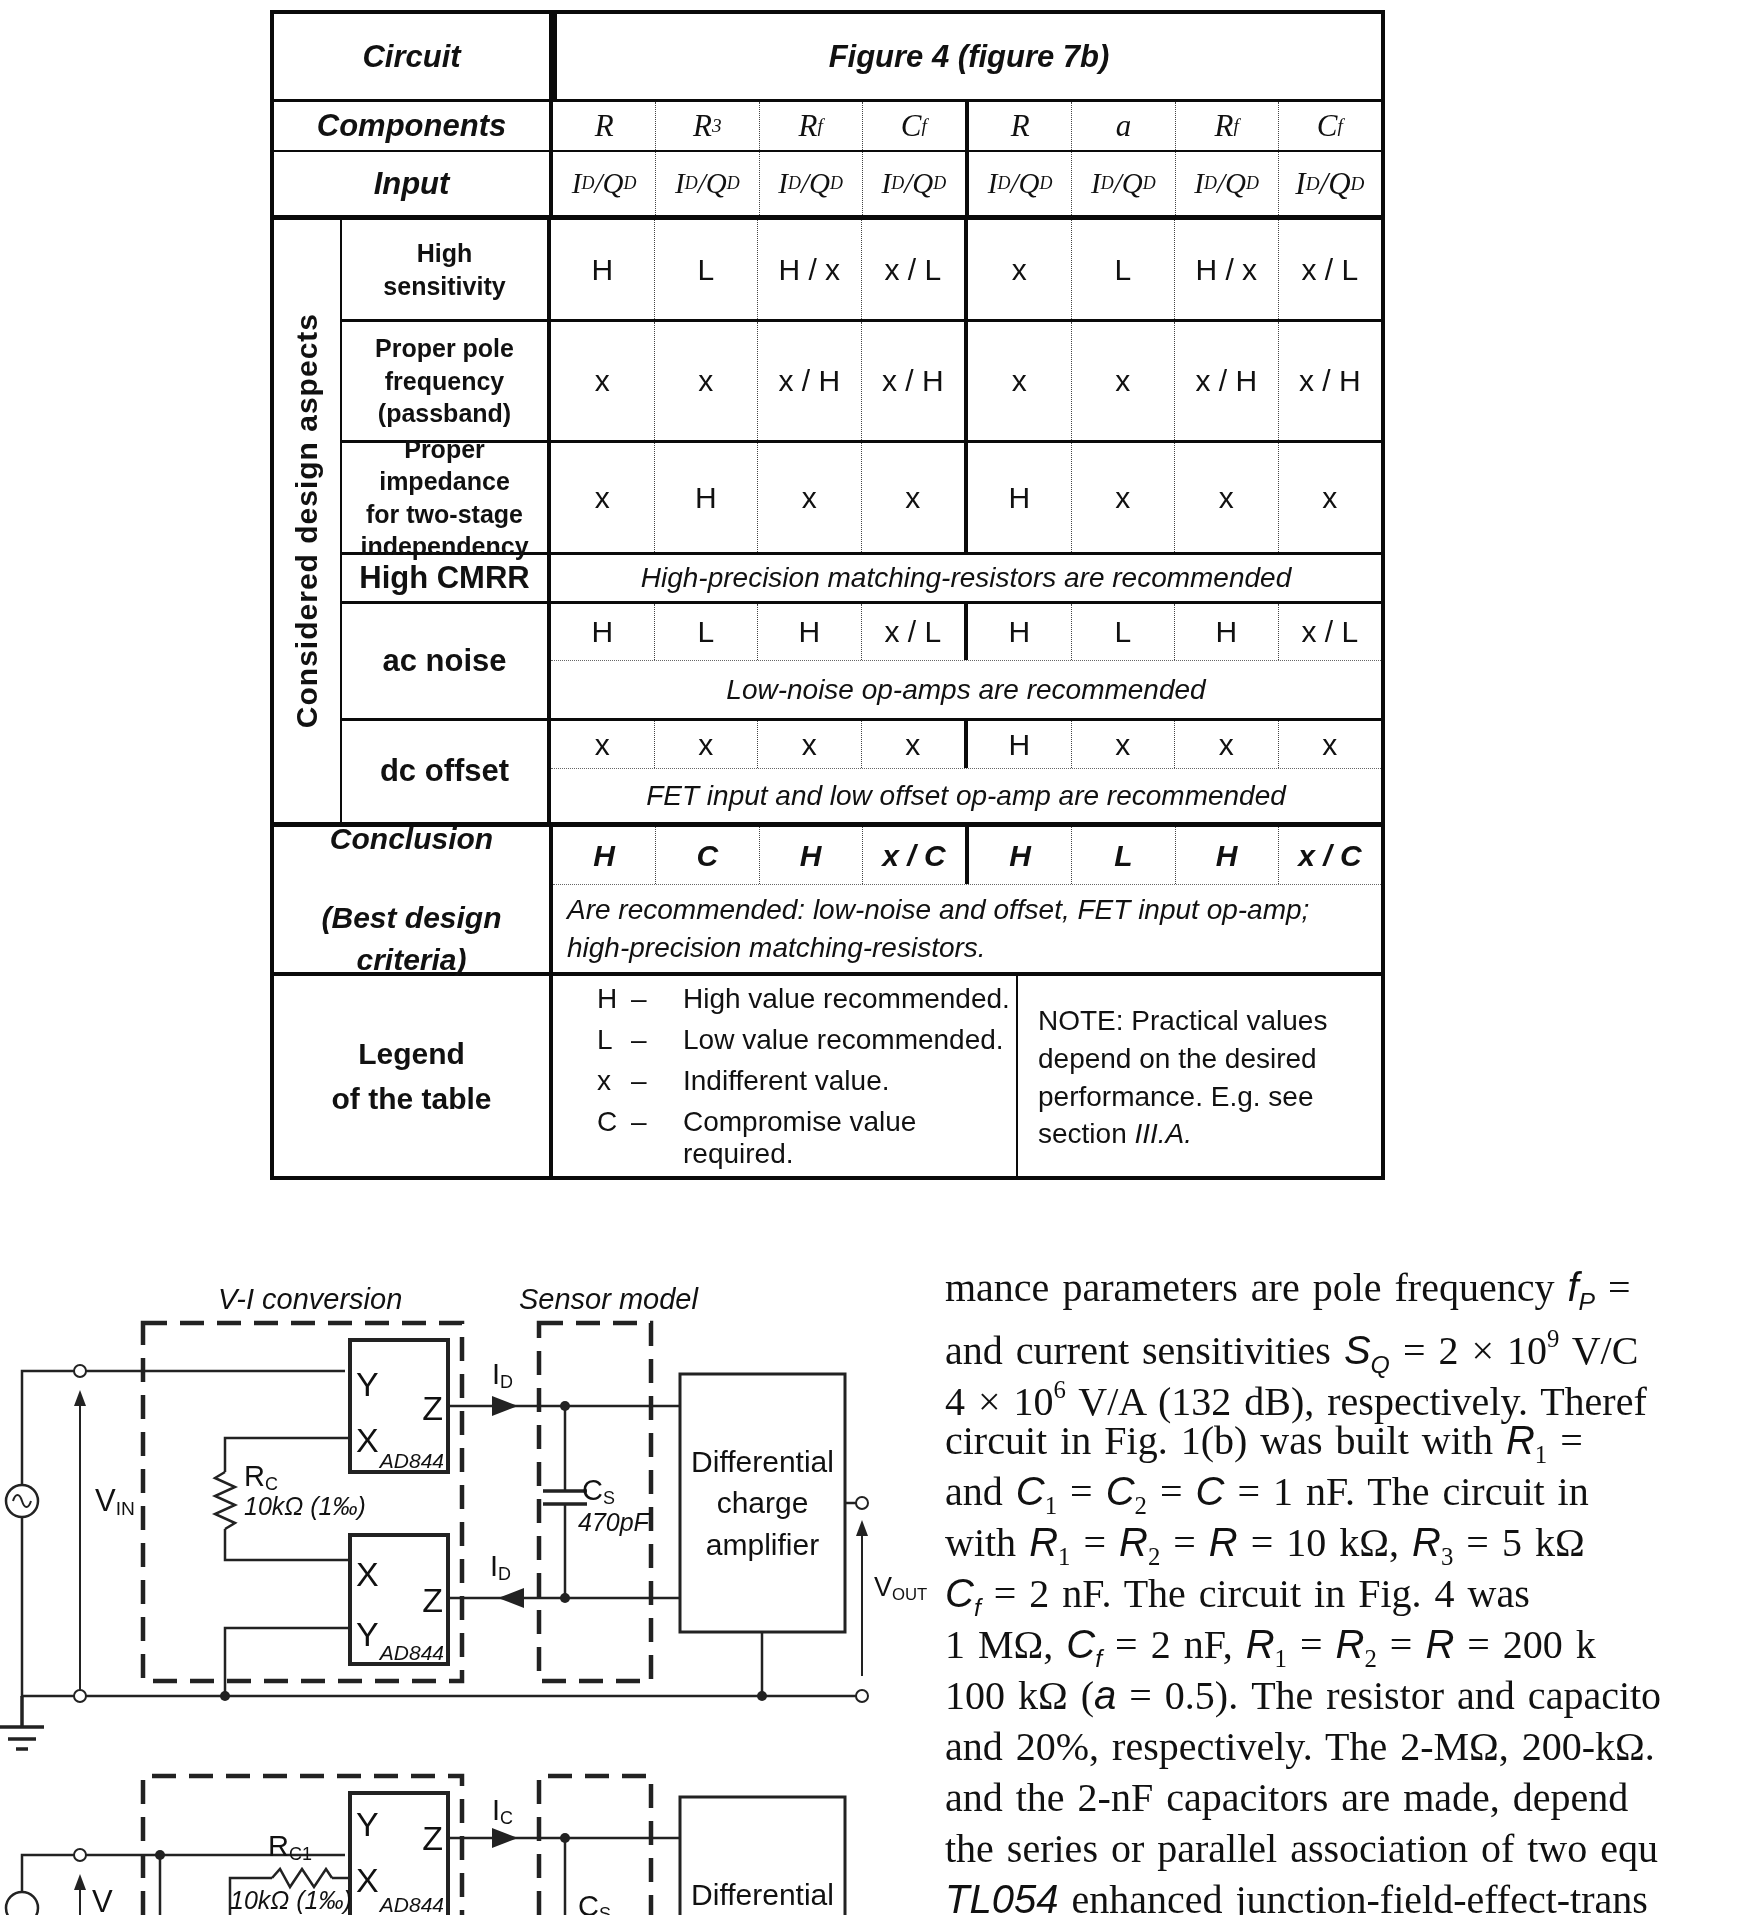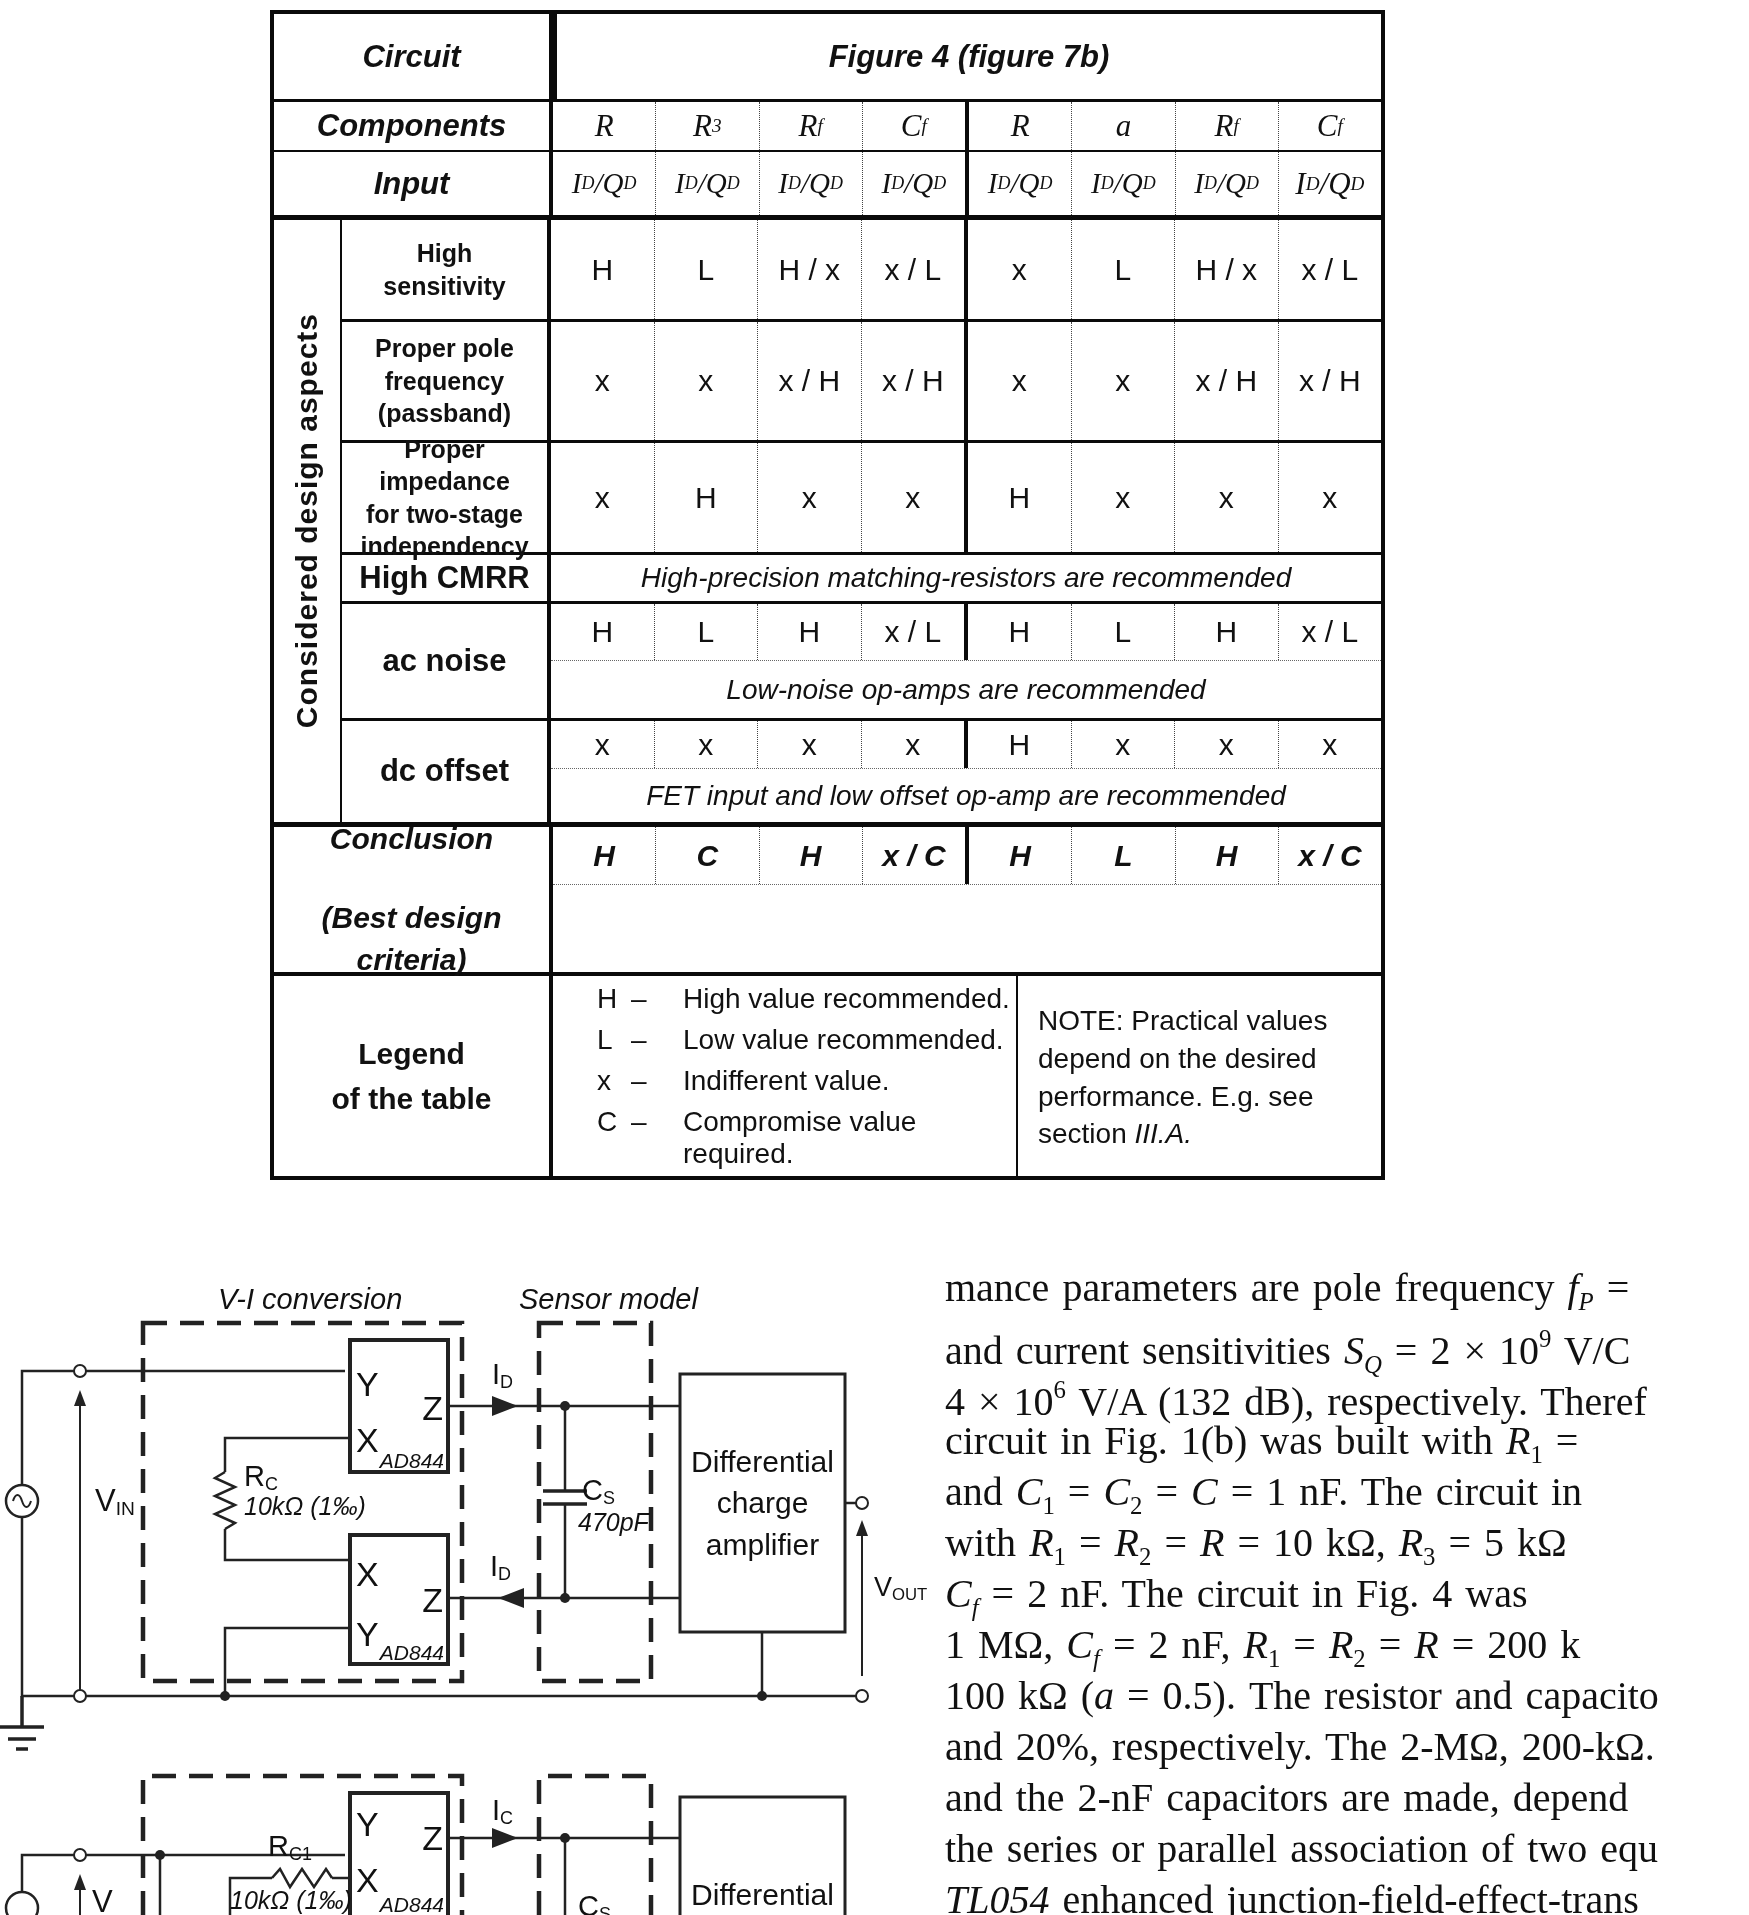--- a/index.html
+++ b/index.html
@@ -49,21 +49,21 @@
   .flabel{position:absolute;white-space:nowrap;}
   .ital{font-style:italic;}
   .comp{font-size:29px;}
   .compval{font-style:italic;font-size:25px;}
   .ampbox{position:absolute;display:flex;flex-direction:column;align-items:center;
           justify-content:center;text-align:center;font-size:30px;line-height:1.38;}
   
   .para{position:absolute;left:945px;top:1262px;width:900px;
         font-family:"Liberation Serif",serif;font-size:40px;line-height:51px;word-spacing:3px;}
   .para .pline{white-space:nowrap;height:51px;}
-  .para i{font-family:Liberation Serif, serif;}
+  .para i{font-family:Liberation Sans, sans-serif;}
 </style>
 </head>
 <body>
 
 <div class="tbl">
 
   <div class="trow bb3" style="height:88px;">
     <div class="lab hdr">Circuit</div>
     <div class="c hdr g" style="flex:4;">Figure 4 (figure 7b)</div>
   </div>
@@ -196,20 +196,21 @@
       <div class="vals dotsep" style="height:58px;">
         <div class="c cv">H</div>
         <div class="c cv d">C</div>
         <div class="c cv d">H</div>
         <div class="c cv d">x / C</div>
         <div class="c cv g">H</div>
         <div class="c cv d">L</div>
         <div class="c cv d">H</div>
         <div class="c cv d">x / C</div>
       </div>
+      <div class="notecell concl-note">Are recommended: low-noise and offset, FET input op-amp; high-precision matching-resistors.</div>
     </div>
   </div>
 
   <div class="trow" style="flex:1;">
     <div class="lab leglab">
       <div>Legend</div>
       <div>of the table</div>
     </div>
     <div class="legend-list">
       <div class="litem">

